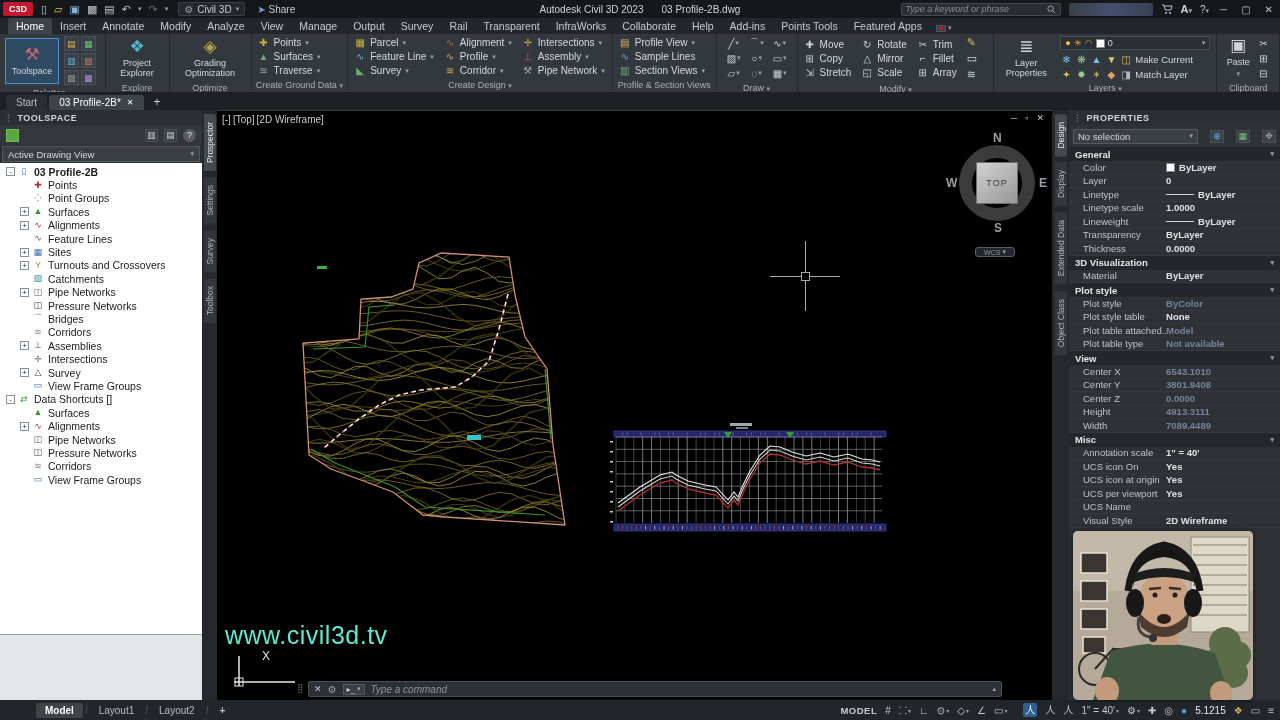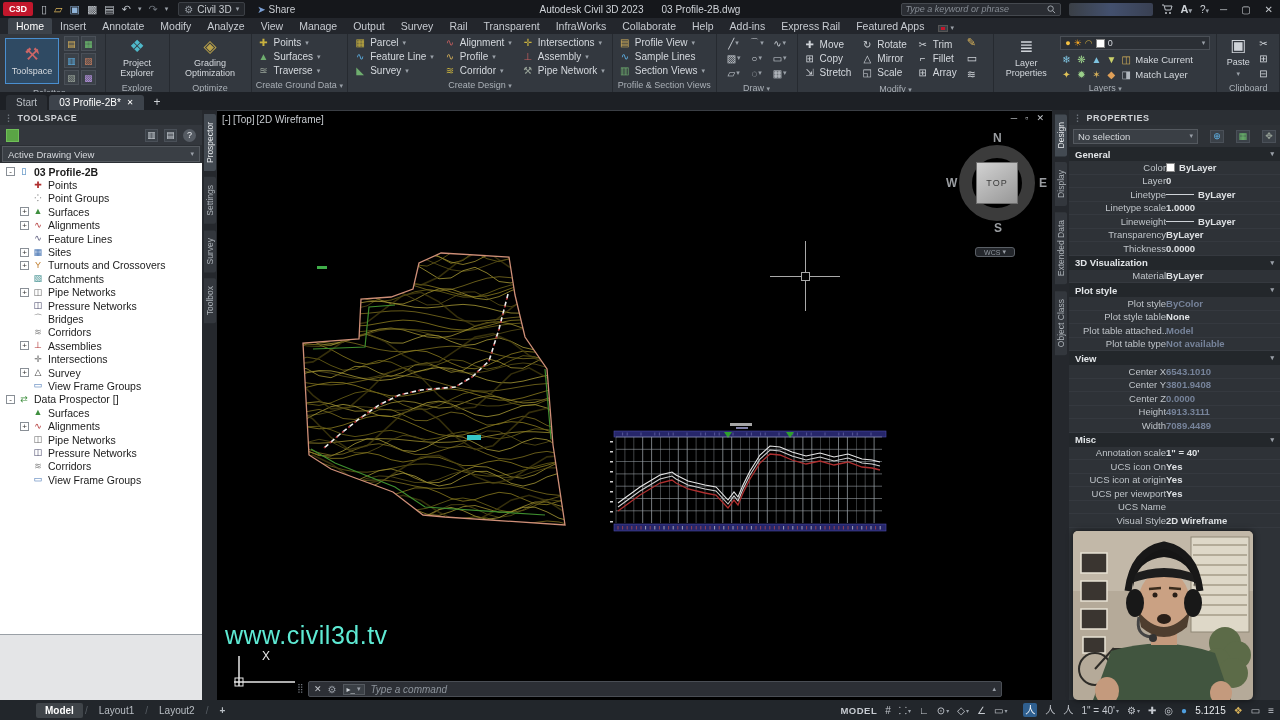--- a/index.html
+++ b/index.html
@@ -99,21 +99,21 @@
   .cmd-grip{position:absolute;left:80px;top:572px;color:#6e747c;font-size:9px;letter-spacing:-1px;}
 
   
   .props{position:absolute;left:1069px;top:0;width:211px;height:590px;background:#2e3237;display:flex;flex-direction:column;}
   .prop-selrow{height:22px;display:flex;align-items:center;padding:0 4px;gap:12px;background:#2e3237;}
   .prop-sel{flex:1;height:15px;background:#3a3f45;border:1px solid #54595f;display:flex;align-items:center;font-size:9.5px;color:#d5d8dc;padding:0 4px;}
   .prop-sel .spacer{flex:1;}
   .pi{width:14px;height:13px;border:1px solid #4a5058;background:#3b4148;font-size:9px;display:flex;align-items:center;justify-content:center;}
   .psec-h{height:14px;background:#23272b;display:flex;align-items:center;font-size:9.5px;font-weight:bold;color:#e3e6e9;padding:0 6px;}
   .psec-h .spacer{flex:1;}
-  .prow{height:13.5px;display:flex;align-items:center;font-size:9.5px;border-bottom:1px solid #35393f;text-align:right;}
+  .prow{height:13.5px;display:flex;align-items:center;font-size:9.5px;border-bottom:1px solid #35393f;}
   .prow .pl{width:46%;padding-left:14px;color:#bfc4c9;white-space:nowrap;overflow:hidden;}
   .prow .pv{flex:1;color:#dfe2e5;display:flex;align-items:center;gap:4px;white-space:nowrap;font-weight:bold;}
   .prow .pv.dim{color:#76839a;}
   .line-sample{display:inline-block;width:28px;border-top:1px solid #cfd3d8;}
 
   
   .statusbar{position:absolute;left:0;top:700px;width:1280px;height:20px;background:#22262b;display:flex;align-items:center;font-size:10px;color:#c6cad0;}
   .lay-tabs{display:flex;align-items:center;margin-left:36px;gap:2px;}
   .ltab{padding:2px 9px;color:#b9bec4;}
   .ltab.active{background:#3f4449;color:#fff;font-weight:bold;border-radius:2px;}
@@ -188,21 +188,21 @@
       <span class="rtab">View</span>
       <span class="rtab">Manage</span>
       <span class="rtab">Output</span>
       <span class="rtab">Survey</span>
       <span class="rtab">Rail</span>
       <span class="rtab">Transparent</span>
       <span class="rtab">InfraWorks</span>
       <span class="rtab">Collaborate</span>
       <span class="rtab">Help</span>
       <span class="rtab">Add-ins</span>
-      <span class="rtab">Express Rail</span>
+      <span class="rtab">Points Tools</span>
       <span class="rtab">Featured Apps</span>
       <span class="rtab-extra">
         <span class="dot"></span>
         <span class="dd">▾</span>
       </span>
     </div>
 
   <div class="ribbon">
     <div class="panel" style="width:118px;">
       <div class="panel-body">
@@ -584,21 +584,21 @@
             <span>Survey</span>
           </div>
           <div class="trow" style="padding-left: 20px;">
             <span style="width: 12px; flex: 0 0 auto;"></span>
             <span class="ticon" style="color: rgb(63, 111, 176);">▭</span>
             <span>View Frame Groups</span>
           </div>
           <div class="trow" style="padding-left: 6px;">
             <span class="texp">-</span>
             <span class="ticon" style="color: rgb(63, 143, 63);">⇄</span>
-            <span>Data Prospector []</span>
+            <span>Data Shortcuts []</span>
           </div>
           <div class="trow" style="padding-left: 20px;">
             <span style="width: 12px; flex: 0 0 auto;"></span>
             <span class="ticon" style="color: rgb(63, 143, 63);">▲</span>
             <span>Surfaces</span>
           </div>
           <div class="trow" style="padding-left: 20px;">
             <span class="texp">+</span>
             <span class="ticon" style="color: rgb(176, 48, 48);">∿</span>
             <span>Alignments</span>

